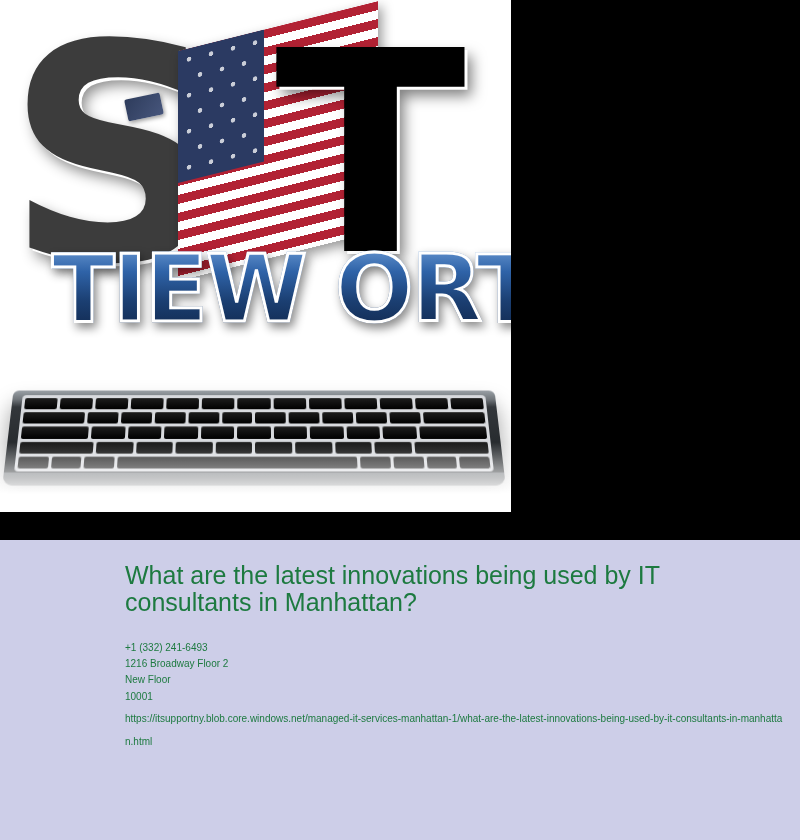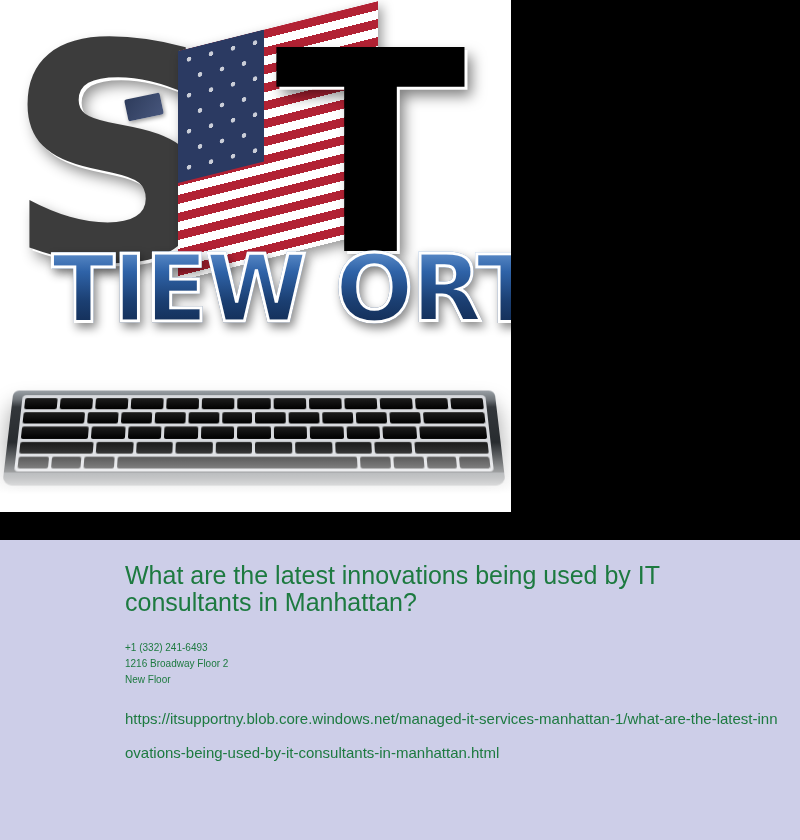--- a/index.html
+++ b/index.html
@@ -251,23 +251,23 @@
   }
 
   .contact-line {
     font-family: "Liberation Sans", sans-serif;
     font-size: 10px;
     line-height: 1.62;
     color: #1d7a40;
   }
 
   .source-url {
-    margin-top: 13px;
-    font-family: "Liberation Sans", sans-serif;
-    font-size: 15px;
+    margin-top: 2px;
+    font-family: "Liberation Sans", sans-serif;
+    font-size: 10px;
     line-height: 2.3;
     color: #1d7a40;
     word-break: break-all;
     max-width: 660px;
   }
 </style>
 </head>
 <body>
 
 <div class="page">
@@ -365,19 +365,20 @@
   <div class="content-panel">
     <div class="content-inner">
 
       <h1 class="headline">What are the latest innovations being used by IT consultants in Manhattan?</h1>
 
 
       <div class="contact-block">
         <div class="contact-line">+1 (332) 241-6493</div>
         <div class="contact-line">1216 Broadway Floor 2</div>
         <div class="contact-line">New Floor</div>
+        <div class="contact-line">10001</div>
         <div class="source-url">https://itsupportny.blob.core.windows.net/managed-it-services-manhattan-1/what-are-the-latest-innovations-being-used-by-it-consultants-in-manhattan.html</div>
       </div>
 
     </div>
   </div>
 
 </div>
 
 </body></html>

